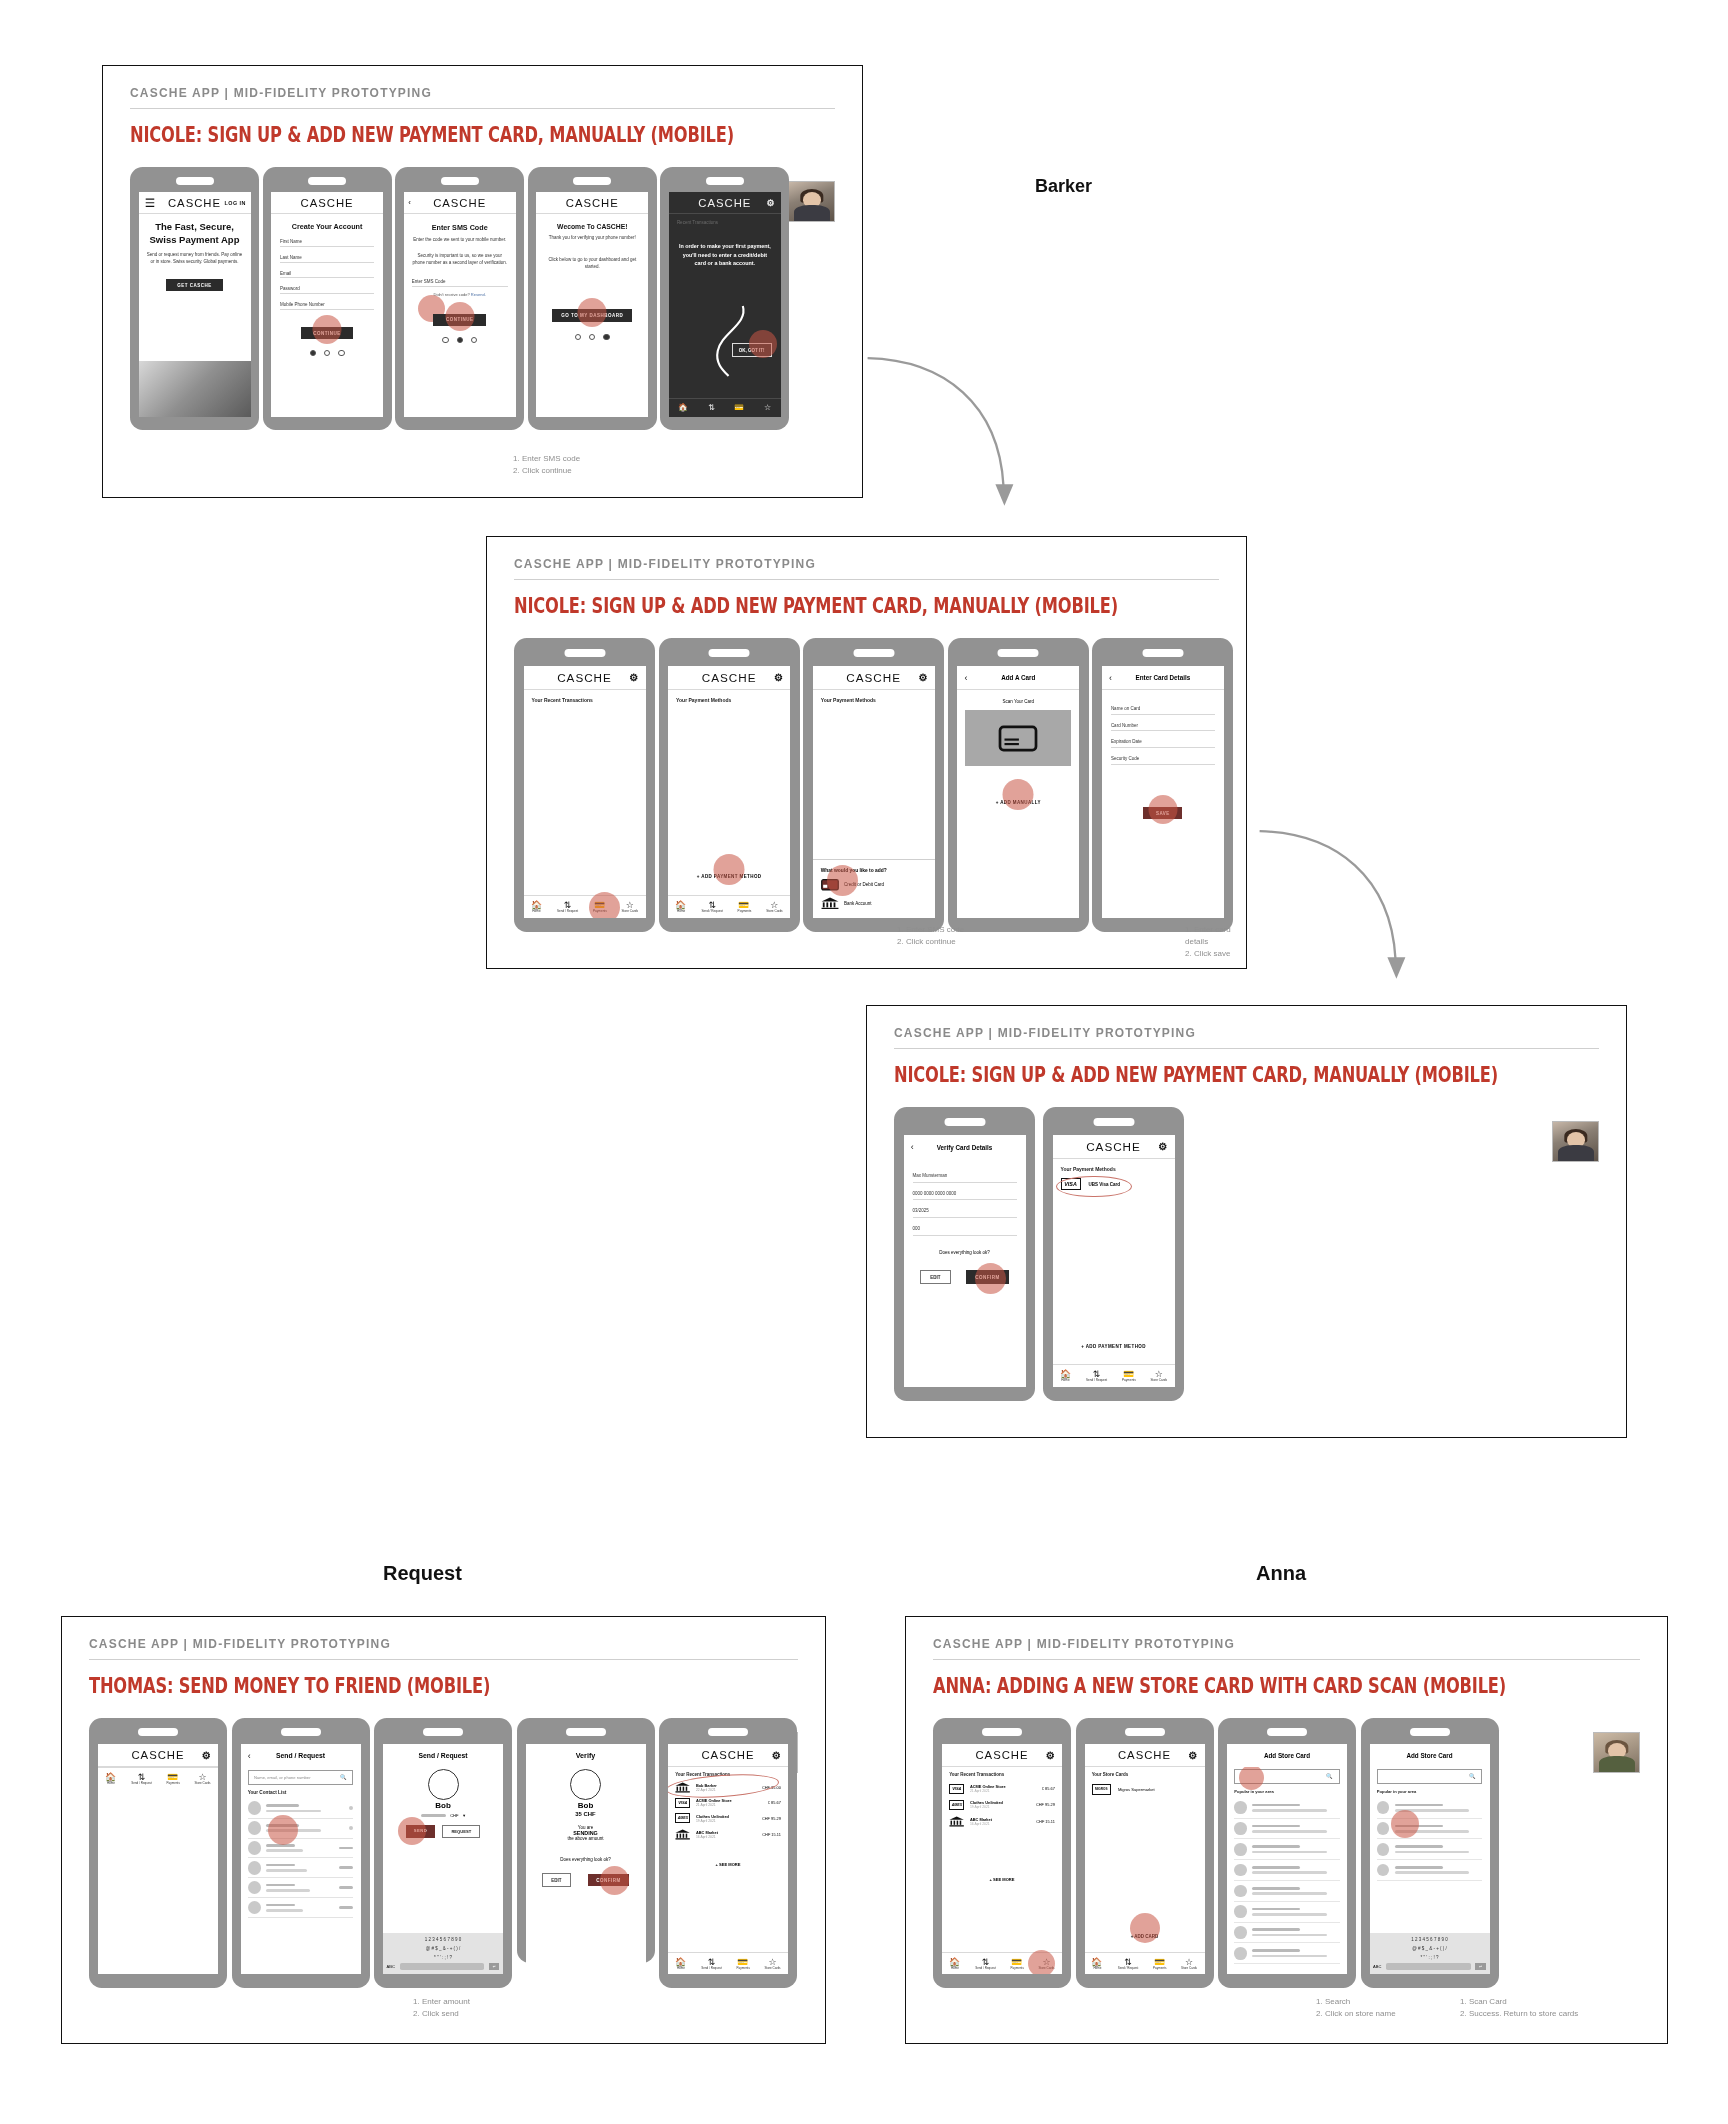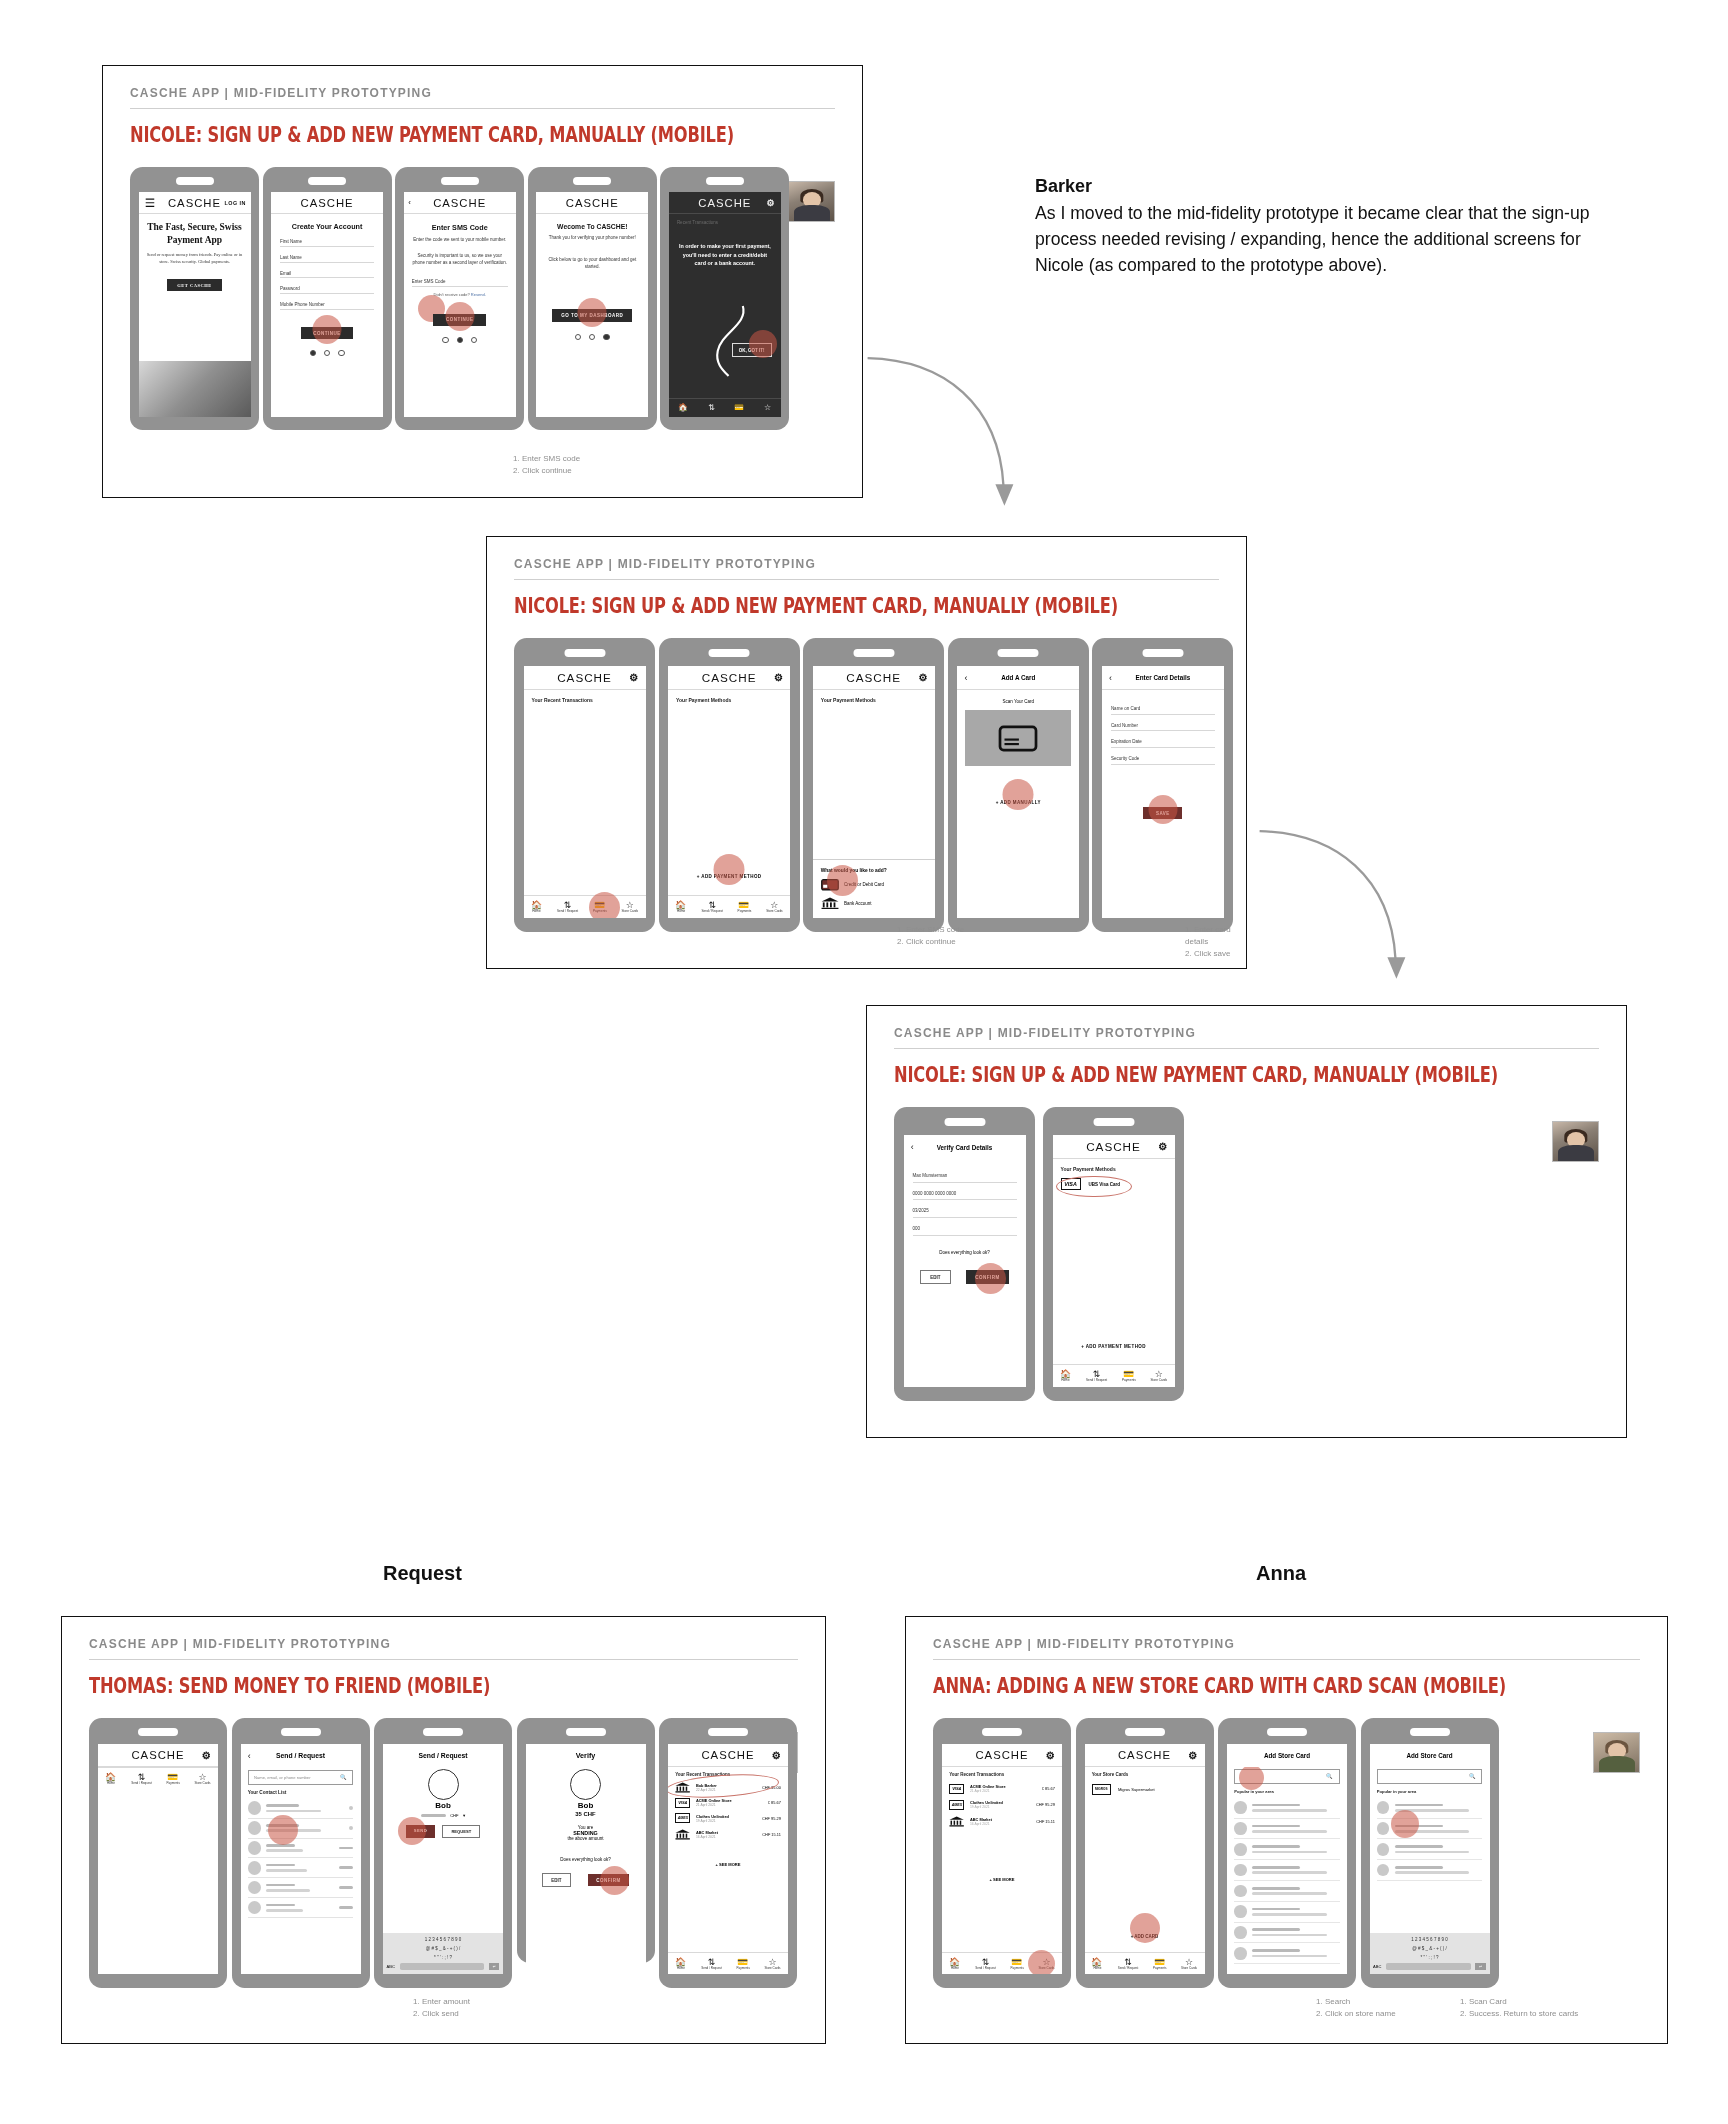--- a/index.html
+++ b/index.html
@@ -132,21 +132,21 @@
     <div class="phones" style="margin-top:20px; gap:3.6px;">
 
       <div class="phone" style="width:129px;height:263px;">
         <div class="speaker" style="top:10px;width:38px;height:7.2px;"></div>
         <div class="screen" style="top:25px;width:112px;height:225px;">
           <div class="appbar" style="height:21.6px;">
             <span class="left-ico" style="left:6.3px;font-size:11.7px;">☰</span>
             <span class="brand" style="font-size:11.3px;">CASCHE</span>
             <span class="right-ico" style="font-size:5.4px;letter-spacing:0.5px;">LOG IN</span>
           </div>
-          <div class="body-area" style="padding:7.2px 7.2px 0;font-family:Liberation Serif, serif;">
+          <div class="body-area" style="padding:7.2px 7.2px 0;">
             <div class="scr-title" style="font-size:9.5px;line-height:1.3;">The Fast, Secure, Swiss Payment App</div>
             <div class="scr-sub" style="font-size:4.5px;line-height:1.5;margin-top:6.3px;">Send or request money from friends. Pay online or in store. Swiss security. Global payments.</div>
             <div style="text-align:center;margin-top:8px;">
               <span class="btn-dark" style="font-size:4.5px;padding:3.6px 10.8px;">GET CASCHE</span>
             </div>
             <div style="position:absolute;left:0;right:0;bottom:0;height:56px;background:linear-gradient(135deg,#d8d8d8,#8f8f8f 50%,#5a5a5a);"></div>
           </div>
         </div>
       </div>
 
@@ -259,21 +259,20 @@
 
     <div class="caption" style="left:410px;top:387px;font-size:8px;">
       <div>1. Enter SMS code</div>
       <div>2. Click continue</div>
     </div>
   </div>
 </div>
 
 <div style="position:absolute;left:1035px;top:176px;width:558px;">
   <div class="annot-title">Barker</div>
-  <div class="annot-body" style="margin-top:2.7px;">As I moved to the mid-fidelity prototype it became clear that the sign-up process needed revising / expanding, hence the additional screens for Nicole (as compared to the prototype above).</div>
 </div>
 
 <svg style="position:absolute;left:864px;top:351px;" width="180" height="180" viewBox="0 0 200 200">
   <path d="M4 8 C90 10 150 60 155 150" stroke="#9a9a9a" stroke-width="2.6" fill="none"></path>
   <polygon points="146,148 166,148 156,172" fill="#9a9a9a"></polygon>
 </svg>
 
 <div class="panel" style="left:486px; top:536px; width:761px; height:433px;">
   <div class="panel-inner">
     <div class="kicker">CASCHE APP  |  MID-FIDELITY PROTOTYPING</div>

